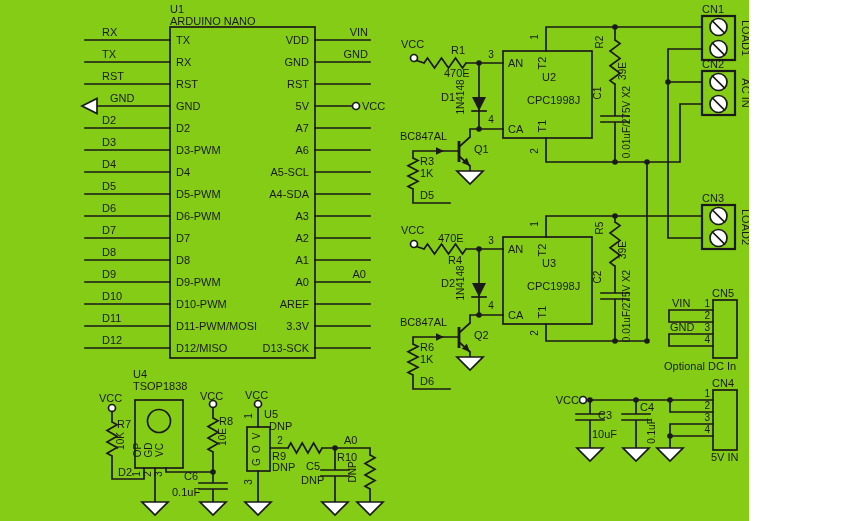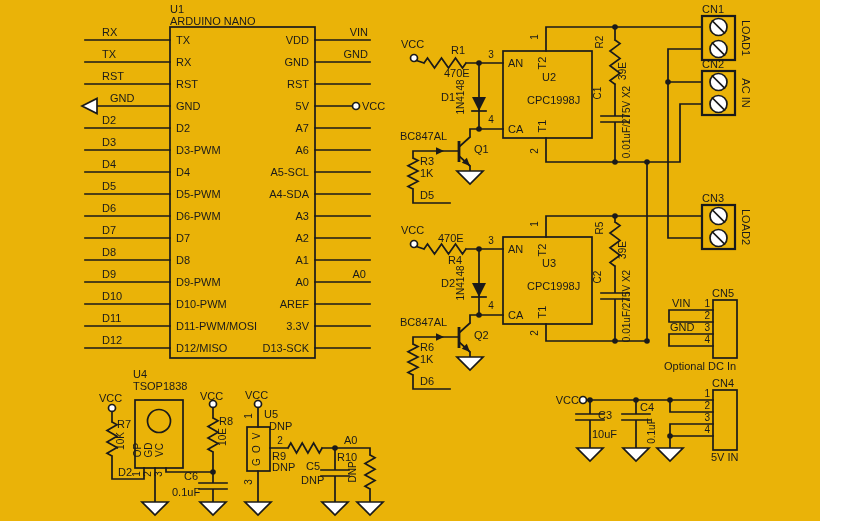--- a/index.html
+++ b/index.html
@@ -1,16 +1,16 @@
 <!DOCTYPE html>
 <html><head>
 <meta charset="utf-8">
 <style>
   html,body{margin:0;padding:0;background:#fff;}
-  .stage{width:820px;height:521px;position:relative;background:#eab308;overflow:hidden;}
+  .stage{width:749px;height:521px;position:relative;background:#84cc16;overflow:hidden;}
   svg{display:block;}
   text{font-family:"Liberation Sans","DejaVu Sans",sans-serif;fill:#1a1a1a;}
   .t{font-size:11px;}
   .ts{font-size:10px;}
   .w{stroke:#1a1a1a;stroke-width:1.7;fill:none;stroke-linecap:square;stroke-linejoin:miter;}
   .w2{stroke:#1a1a1a;stroke-width:2.2;fill:none;}
   .bar{stroke:#1a1a1a;stroke-width:2.8;fill:none;}
   .blk{fill:#1a1a1a;stroke:none;}
   .opn{fill:#fff;stroke:#1a1a1a;stroke-width:1.7;}
 </style>

